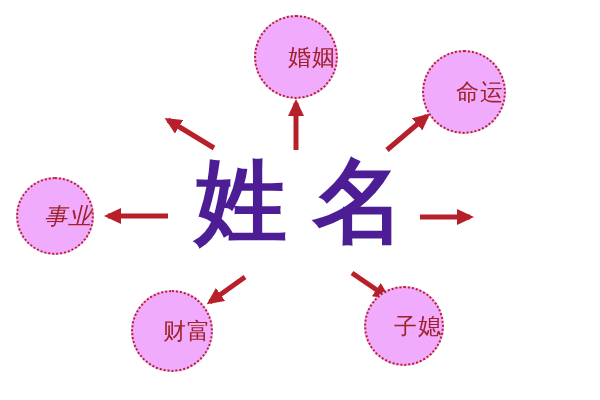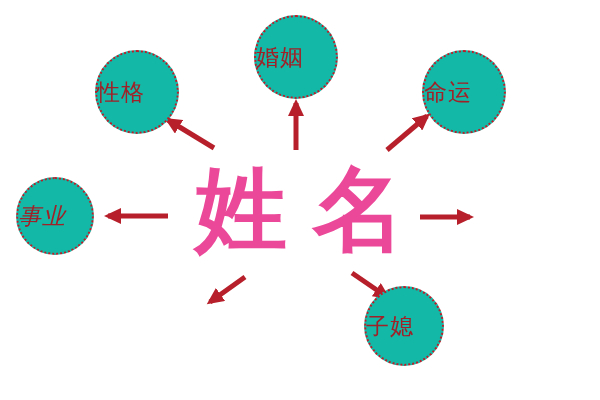--- a/index.html
+++ b/index.html
@@ -23,37 +23,37 @@
   }
   .center-title {
     position: absolute;
     left: 178px;
     top: 146px;
     width: 244px;
     height: 126px;
     display: flex;
     align-items: center;
     justify-content: center;
-    font-family: Liberation Sans, sans-serif;
+    font-family: Liberation Mono, monospace;
     font-size: 92px;
     font-weight: 700;
-    color: #ec4899;
+    color: #4c1d95;
     letter-spacing: 26px;
     text-indent: 26px; 
     white-space: nowrap;
     line-height: 1;
   }
   .node {
     position: absolute;
     border: 2px dotted #b7202a;
     border-radius: 50%;
     display: flex;
     align-items: center;
-    justify-content: flex-start;
-    background: #14b8a6;
+    justify-content: flex-end;
+    background: #f0abfc;
     box-sizing: border-box;
   }
   .node span {
     font-size: 23px;
     font-weight: 500;
     color: #a02128;
     letter-spacing: 1px;
     white-space: nowrap;
   }
   
@@ -80,35 +80,35 @@
     <line x1="296" y1="150" x2="296" y2="103" stroke="#b7202a" stroke-width="5" marker-end="url(#arrowhead)"></line>
     <line x1="387" y1="150" x2="427" y2="116" stroke="#b7202a" stroke-width="5" marker-end="url(#arrowhead)"></line>
     <line x1="168" y1="216" x2="108" y2="216" stroke="#b7202a" stroke-width="5" marker-end="url(#arrowhead)"></line>
     <line x1="420" y1="217" x2="470" y2="217" stroke="#b7202a" stroke-width="5" marker-end="url(#arrowhead)"></line>
     <line x1="245" y1="277" x2="210" y2="302" stroke="#b7202a" stroke-width="5" marker-end="url(#arrowhead)"></line>
     <line x1="352" y1="273" x2="387" y2="297" stroke="#b7202a" stroke-width="5" marker-end="url(#arrowhead)"></line>
   </svg>
 
   <div class="center-title">姓名</div>
 
-  <div class="node n-personality">
-    <span>性格</span>
-  </div>
 
   <div class="node n-marriage">
     <span>婚姻</span>
   </div>
 
   <div class="node n-destiny">
     <span>命运</span>
   </div>
 
   <div class="node n-career">
     <span>事业</span>
   </div>
 
 
+  <div class="node n-wealth">
+    <span>财富</span>
+  </div>
 
   <div class="node n-children">
     <span>子媳</span>
   </div>
 
 </div>
 
 </body></html>

